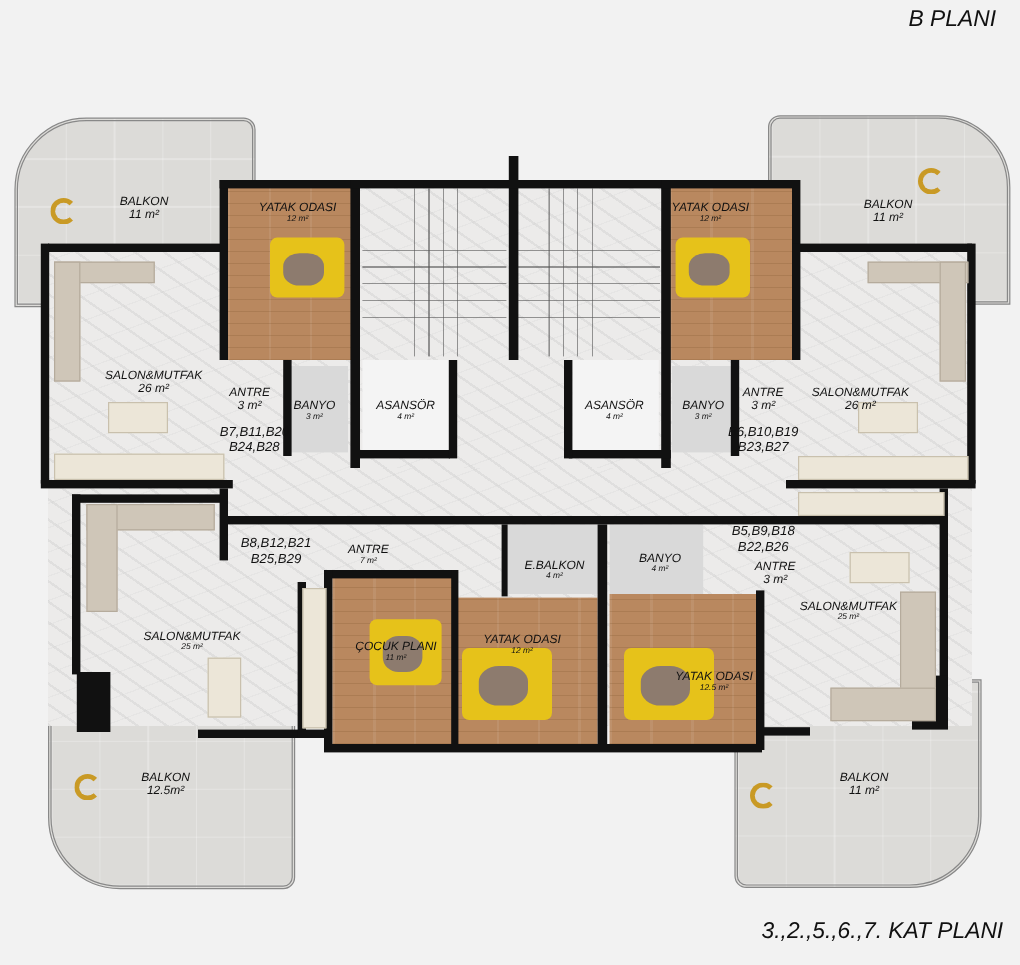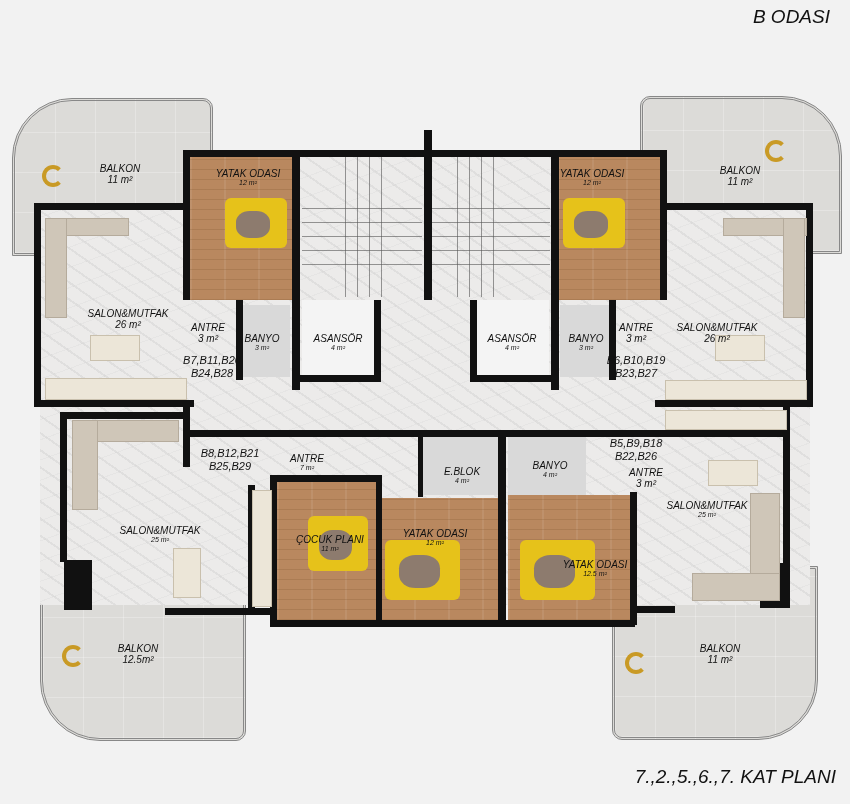--- a/index.html
+++ b/index.html
@@ -22,22 +22,22 @@
   .bed::after{content:"";position:absolute;left:18%;top:25%;width:55%;height:55%;background:#8d7b6e;border-radius:40%;}
   .sofa{position:absolute;background:#cfc6b8;border:1px solid #b5ab9c;}
   .table{position:absolute;background:#ece6d8;border:1px solid #c9c0ad;}
   .stairs{position:absolute;background-image:repeating-linear-gradient(0deg,#555 0 1px,transparent 1px 14px);opacity:.6;}
   .stair-v{position:absolute;background-image:repeating-linear-gradient(90deg,#555 0 1px,transparent 1px 12px);opacity:.6;}
   .chair{position:absolute;width:14px;height:14px;border-radius:50%;border:4px solid #c99a25;border-right-color:transparent;}
 </style>
 </head>
 <body>
 
-<div id="block-title" class="abs title">B ODASI</div>
-<div id="floor-title" class="abs title">7.,2.,5.,6.,7. KAT PLANI</div>
+<div id="block-title" class="abs title">B PLANI</div>
+<div id="floor-title" class="abs title">3.,2.,5.,6.,7. KAT PLANI</div>
 
 <div class="abs" style="left:0;top:0;width:850px;height:804px;">
 
   <div class="abs balcony" style="left:12px;top:98px;width:195px;height:152px;border-radius:60px 10px 0 0;"></div>
   <div class="abs balcony" style="left:640px;top:96px;width:196px;height:152px;border-radius:10px 60px 0 0;"></div>
   <div class="abs balcony" style="left:40px;top:567px;width:200px;height:168px;border-radius:0 0 10px 60px;"></div>
   <div class="abs balcony" style="left:612px;top:566px;width:200px;height:168px;border-radius:0 0 60px 10px;"></div>
 
   <div class="abs marble" style="left:40px;top:205px;width:770px;height:400px;"></div>
   <div class="abs marble" style="left:295px;top:150px;width:260px;height:240px;"></div>
@@ -175,21 +175,21 @@
     </div>
   <div class="label" style="left:160px;top:525px;">
       <span class="n">SALON&amp;MUTFAK</span>
       <span class="a">25 m²</span>
     </div>
   <div class="label" style="left:307px;top:453px;">
       <span class="n">ANTRE</span>
       <span class="a">7 m²</span>
     </div>
   <div class="label" style="left:462px;top:466px;">
-      <span class="n">E.BLOK</span>
+      <span class="n">E.BALKON</span>
       <span class="a">4 m²</span>
     </div>
   <div class="label" style="left:550px;top:460px;">
       <span class="n">BANYO</span>
       <span class="a">4 m²</span>
     </div>
   <div class="label" style="left:330px;top:534px;">
       <span class="n">ÇOCUK PLANI</span>
       <span class="a">11 m²</span>
     </div>

